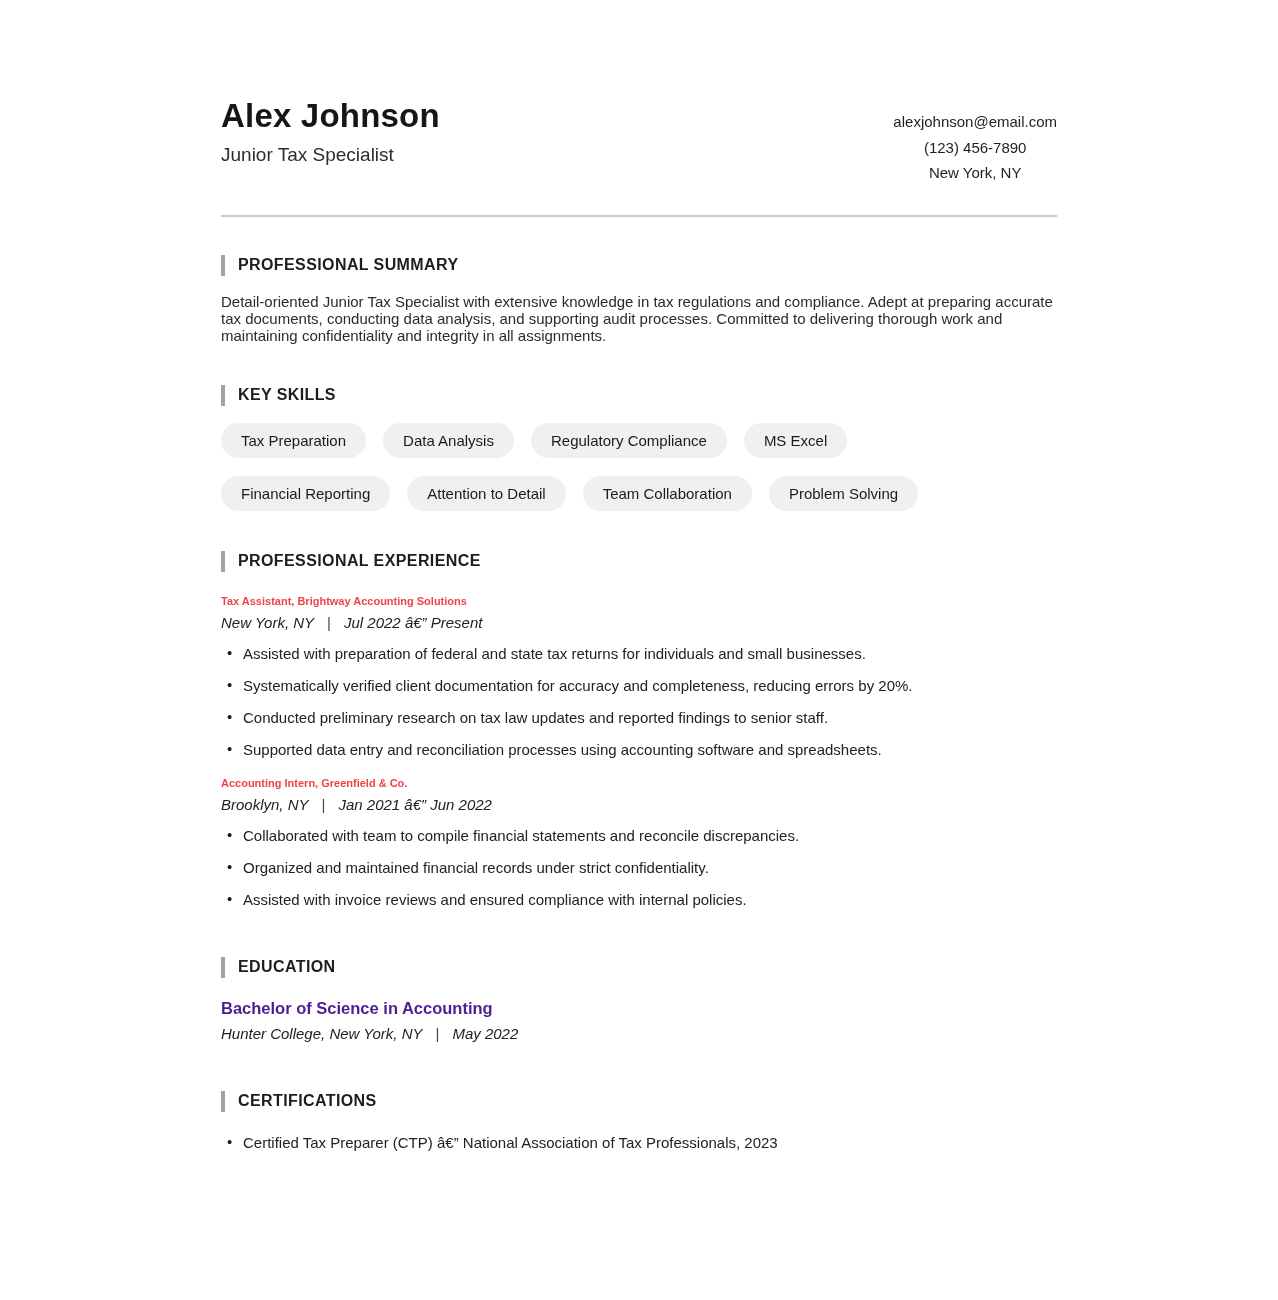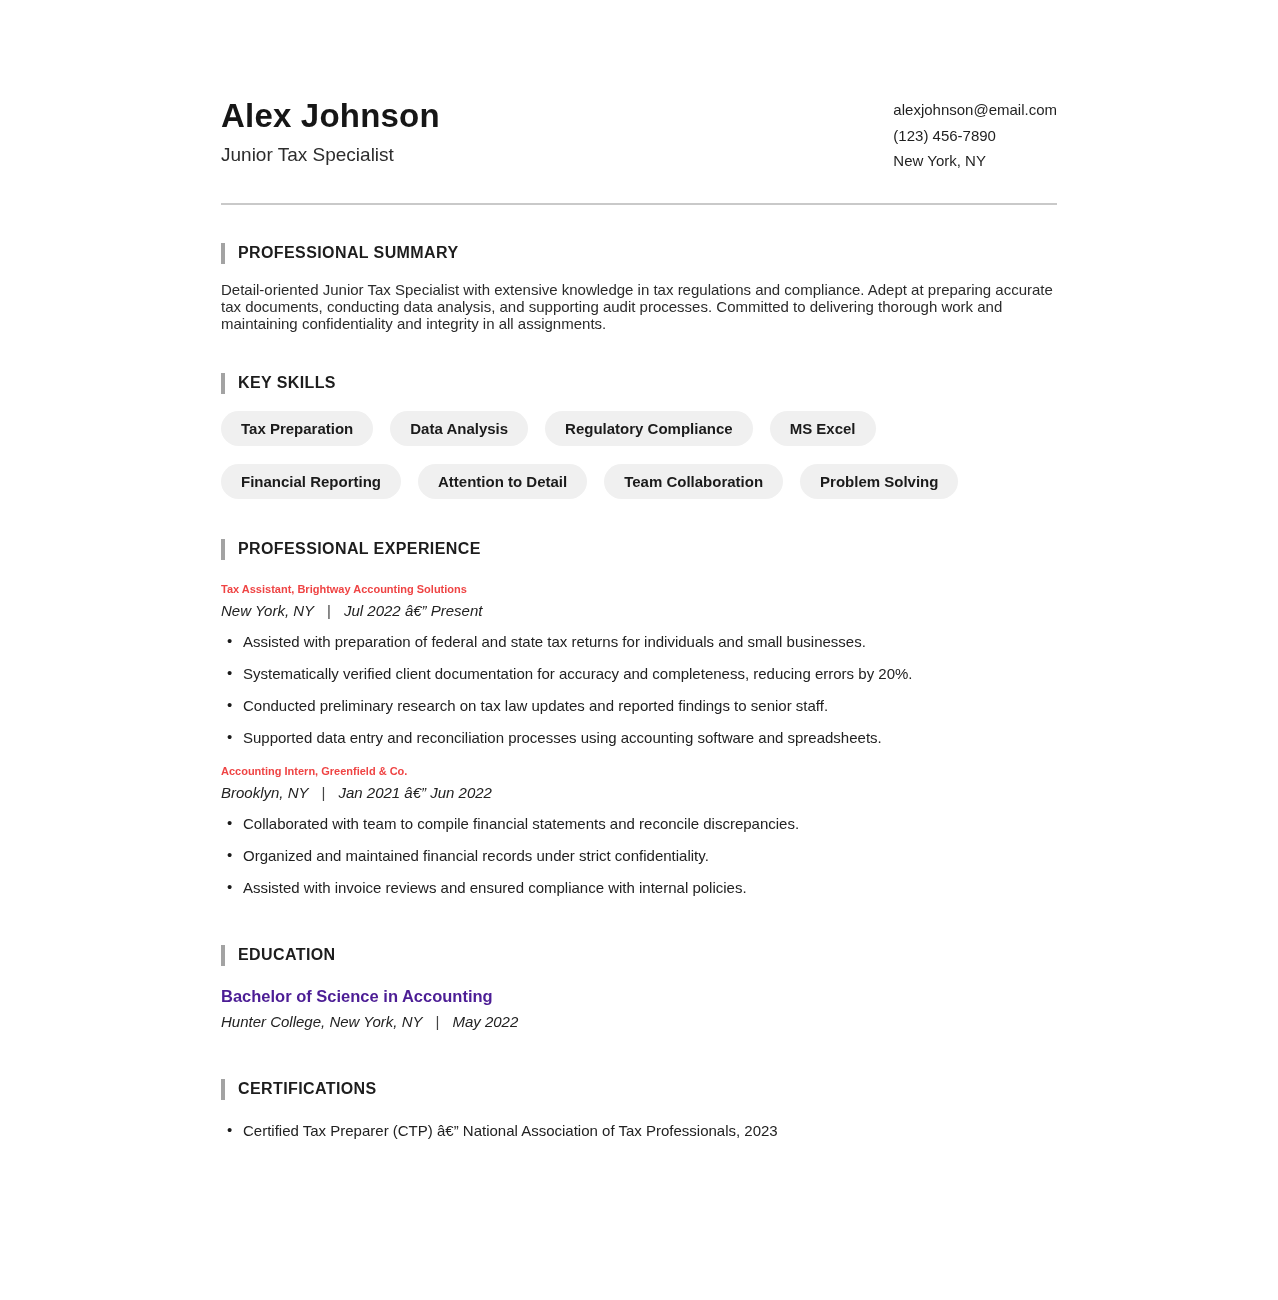--- a/index.html
+++ b/index.html
@@ -31,25 +31,26 @@
     line-height: 40px;
     letter-spacing: 0.2px;
   }
   .job-title {
     font-size: 19px;
     font-weight: 400;
     color: #2d2d2d;
     margin-top: 8px;
   }
   .contact {
-    text-align: left;
+    text-align: center;
     font-size: 15px;
     color: #1f1f1f;
     line-height: 25.5px;
     padding-top: 1px;
+    margin-top: 12px;
   }
   .header-divider {
     margin-top: 29px;
     height: 2px;
     background: #c9c9c9;
     border: none;
   }
 
   
   .section { margin-top: 38px; }
@@ -88,21 +89,20 @@
     gap: 18px 17px;
     max-width: 800px;
   }
   .skill-pill {
     background: #f0f0f0;
     border-radius: 20px;
     padding: 9px 20px;
     font-size: 15px;
     color: #1b1b1b;
     white-space: nowrap;
-    font-weight: bold;
   }
 
   
   .job { margin-top: 23px; }
   .job + .job { margin-top: 17px; }
   .job-name {
     font-size: 11px;
     font-weight: 700;
     color: #ef4444;
   }

